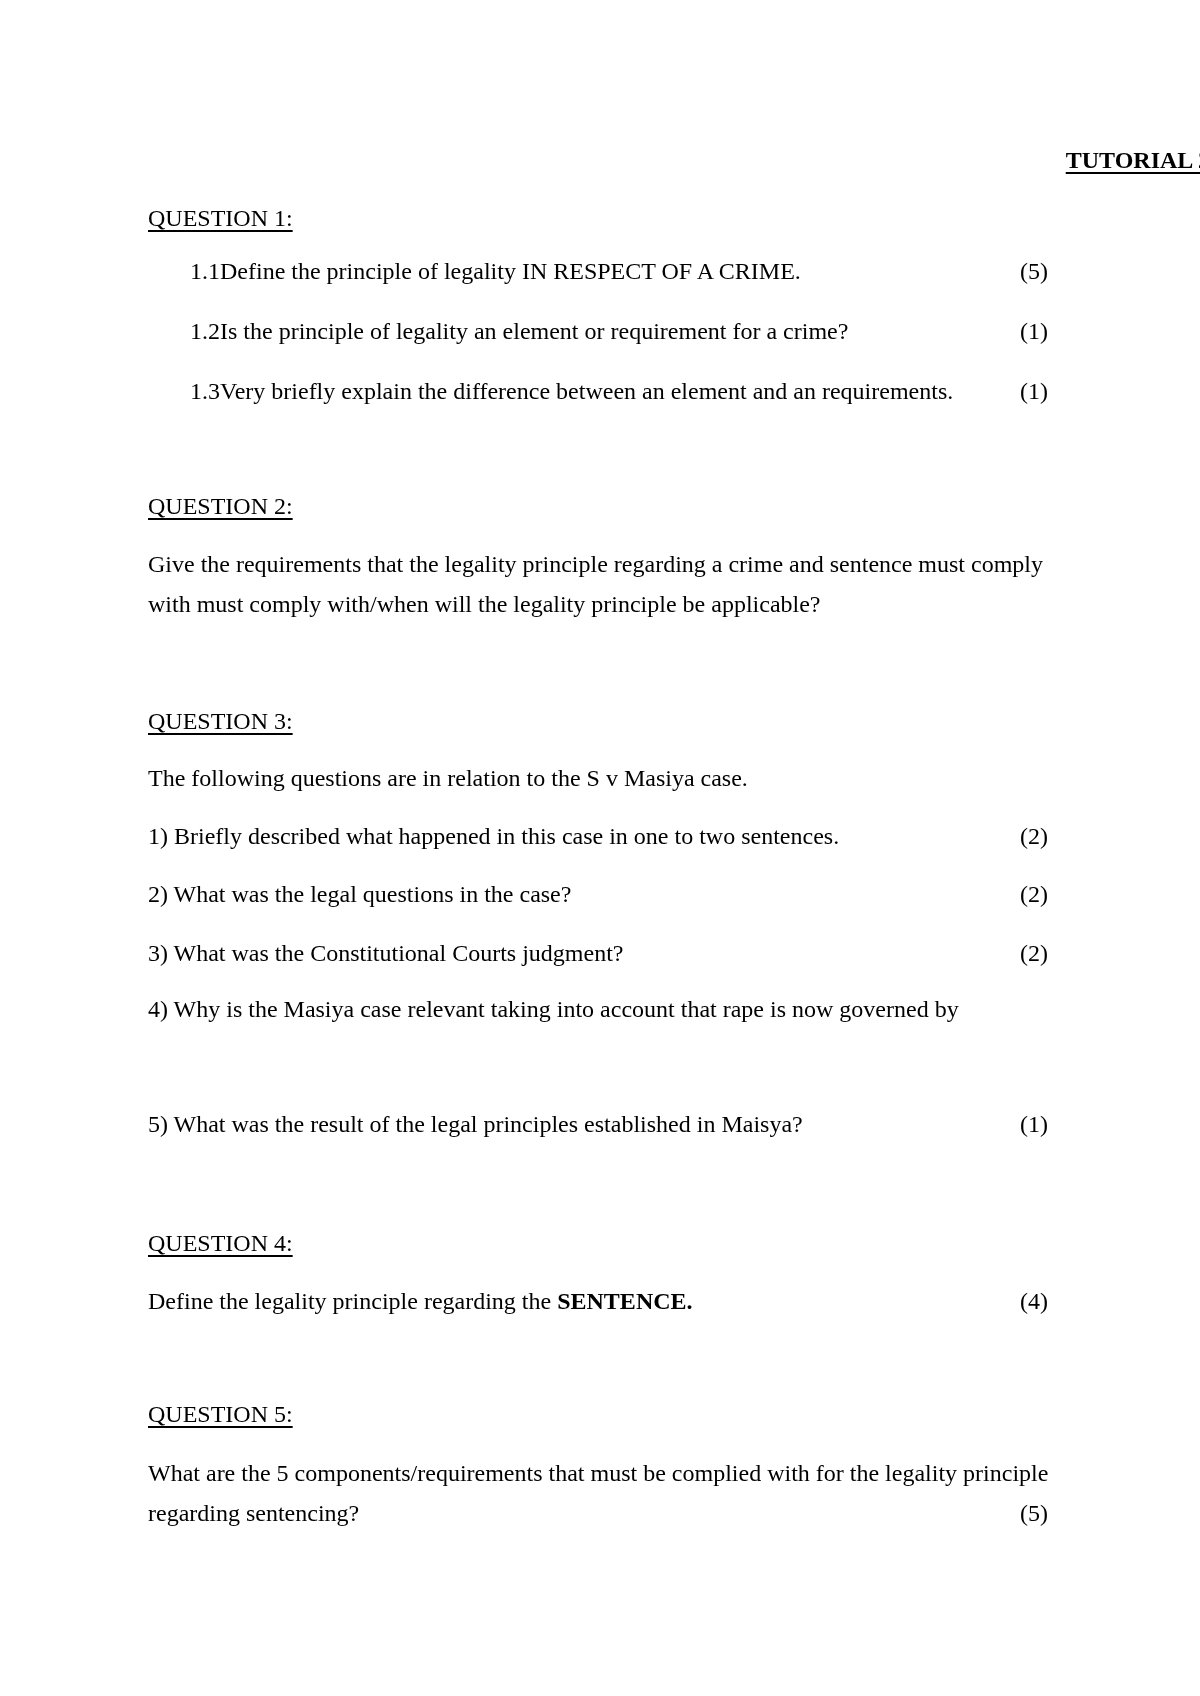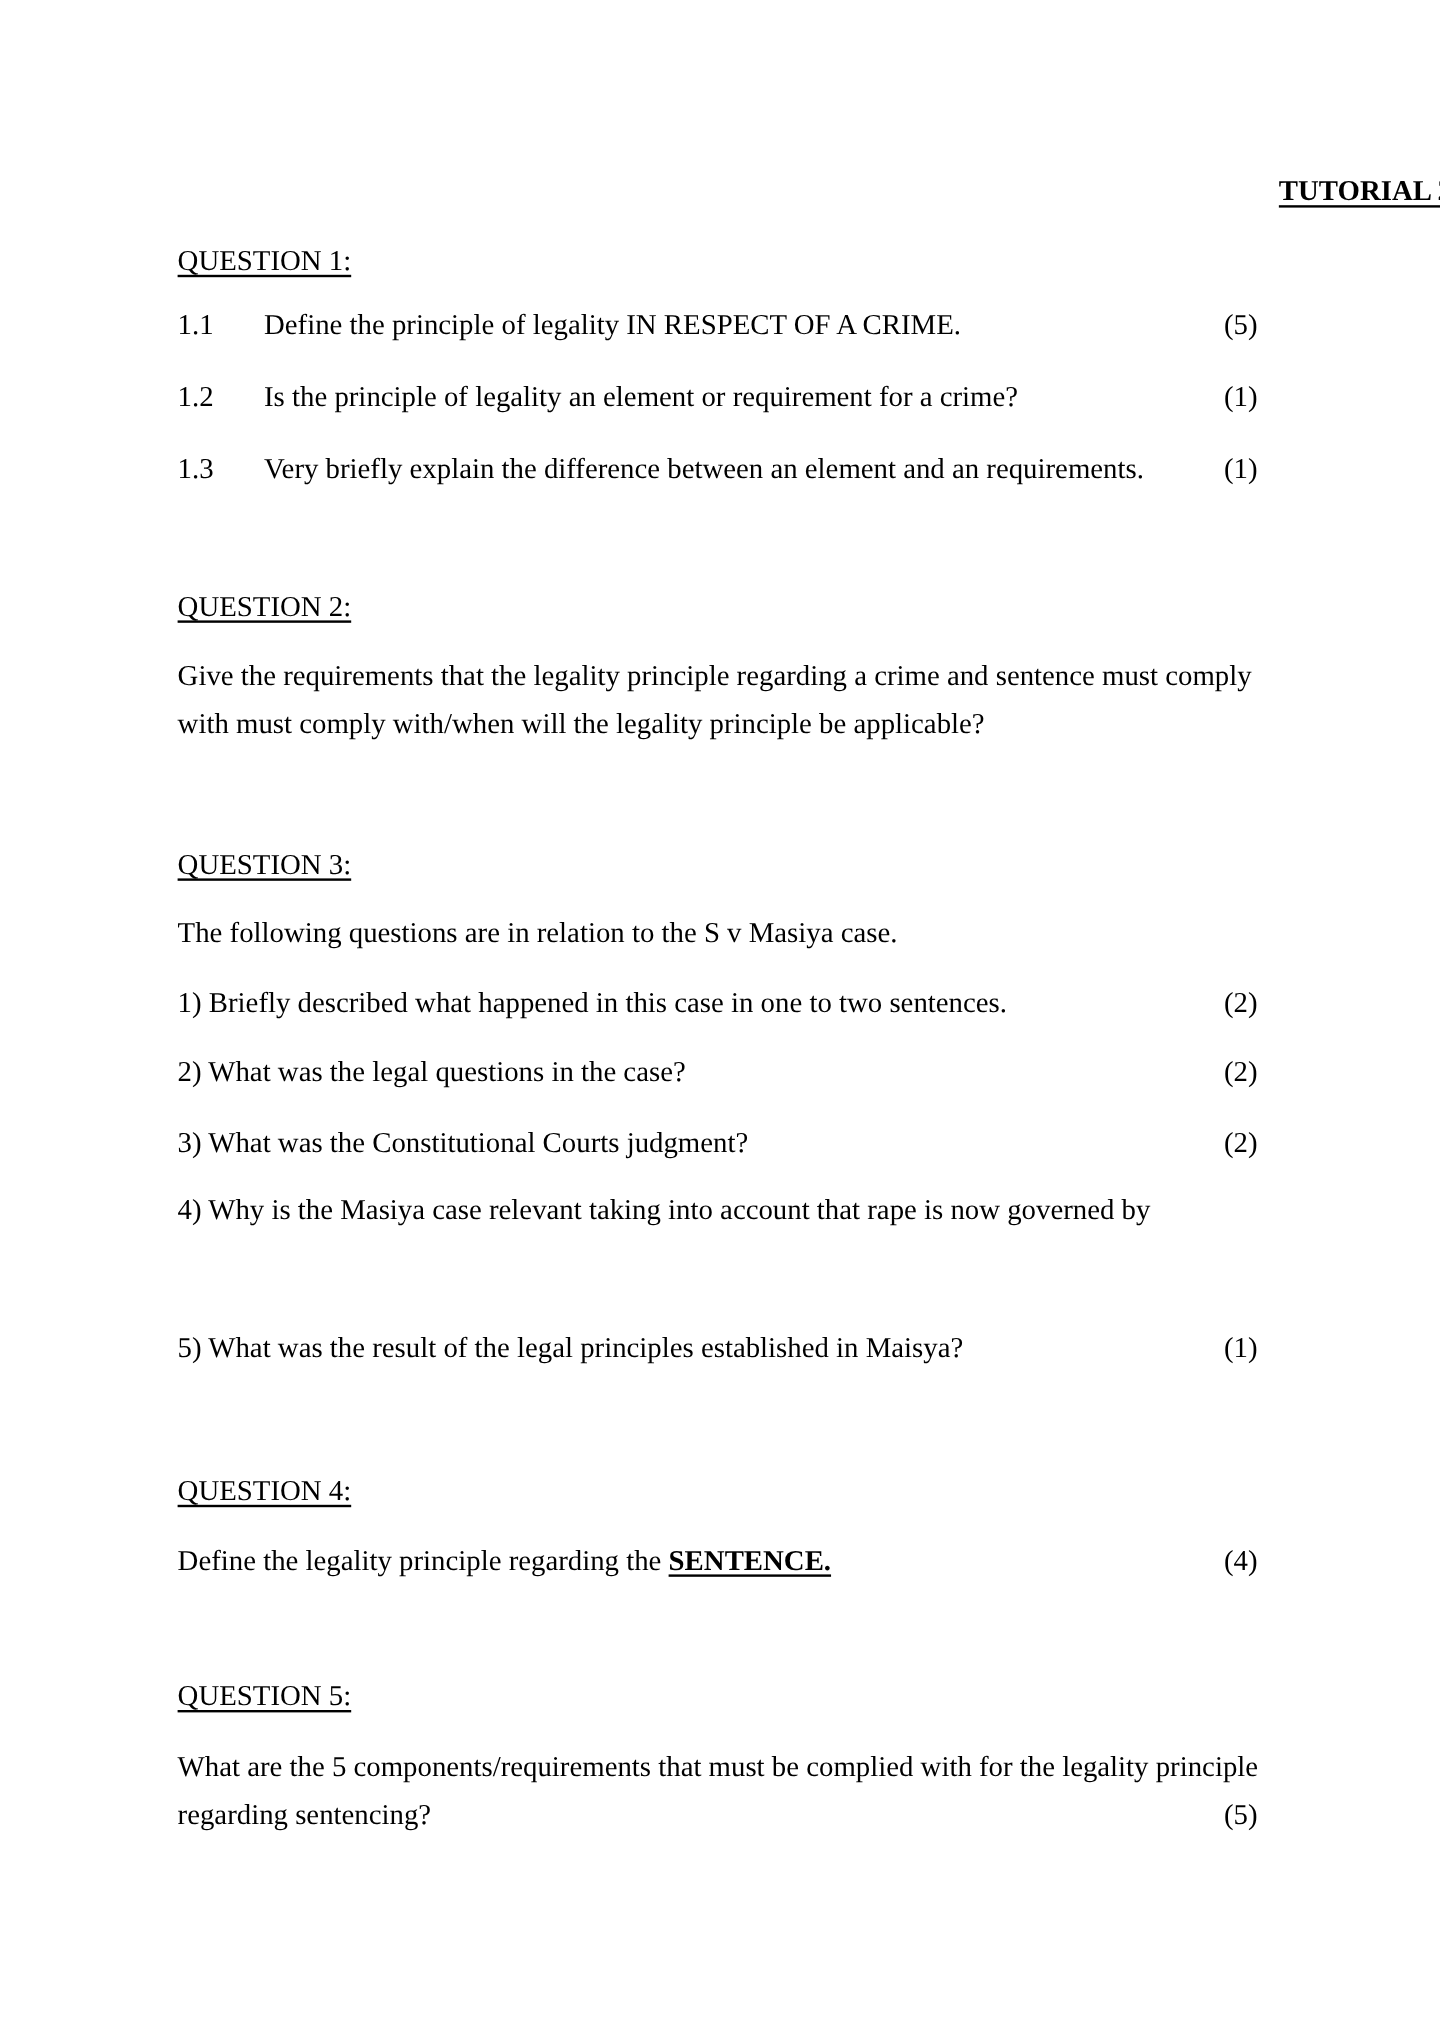--- a/index.html
+++ b/index.html
@@ -30,30 +30,30 @@
     margin-left: 10px;
   }
   .u {
     text-decoration: underline;
     text-decoration-thickness: 2px;
     text-underline-offset: 4px;
   }
   .qnum {
     display: inline-block;
     width: 72px;
+    text-align: right;
   }
   .marks {
     position: absolute;
     right: 0;
     top: 0;
   }
   .italic { }
   .bold-u {
     font-weight: bold;
-    text-decoration: underline;
     text-decoration-thickness: 2px;
     text-underline-offset: 4px;
   }
 </style>
 </head>
 <body>
 
 <div class="page">
 
   <div class="title-line" style="top:140px">

